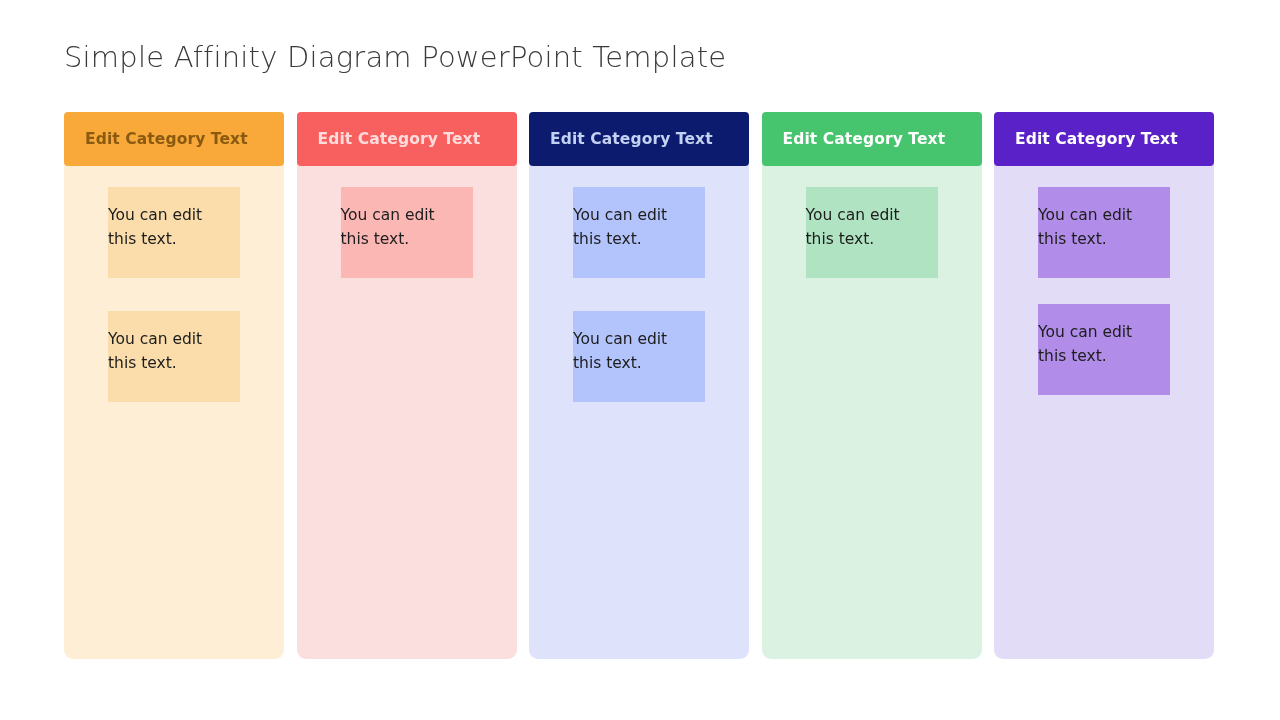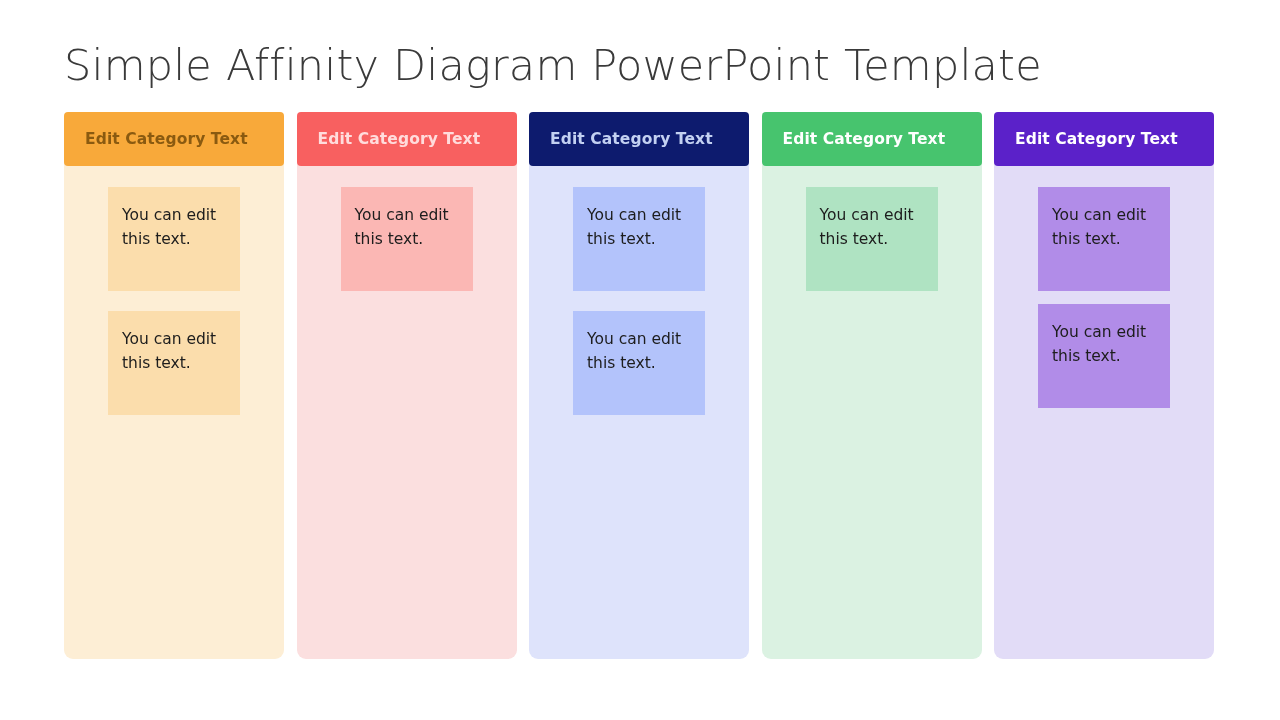--- a/index.html
+++ b/index.html
@@ -16,21 +16,21 @@
   .slide {
     position: relative;
     width: 1280px;
     height: 720px;
     background: #ffffff;
   }
   .slide-title {
     position: absolute;
     left: 64px;
     top: 40px;
-    font-size: 43px;
+    font-size: 29px;
     font-weight: 300;
     letter-spacing: 0.2px;
     color: #3a3a3a;
     white-space: nowrap;
     font-family: "DejaVu Sans", "Liberation Sans", sans-serif;
   }
   .columns {
     position: absolute;
     left: 64px;
     top: 112px;
@@ -77,23 +77,23 @@
     position: absolute;
     left: 0;
     top: 54px;
     width: 220px;
     height: 493px;
     z-index: 2;
   }
   .note {
     position: absolute;
     width: 132px;
-    height: 104px;
+    height: 91px;
     box-sizing: border-box;
-    padding: 17px 14px 0 14px;
+    padding: 17px 14px 0 0;
   }
   .note-text {
     font-size: 15.5px;
     line-height: 1.52;
     color: #1d1d1d;
     font-weight: 400;
     font-family: "DejaVu Sans", "Liberation Sans", sans-serif;
   }
 </style>
 </head>

